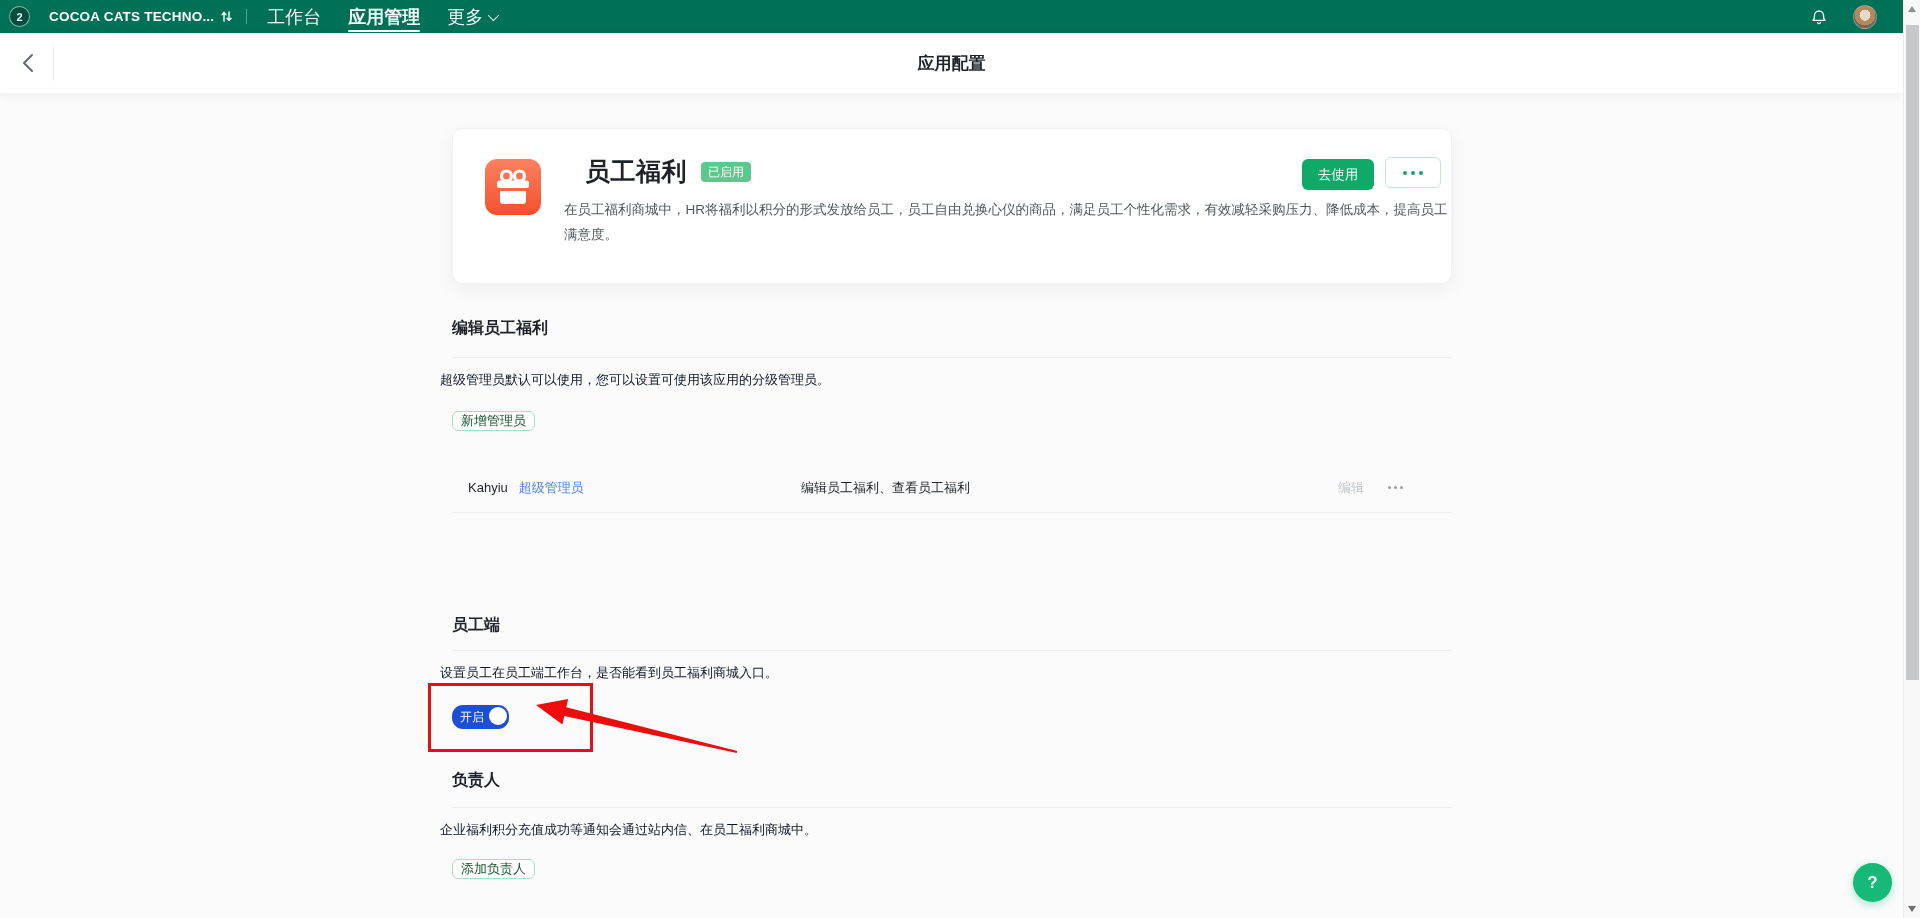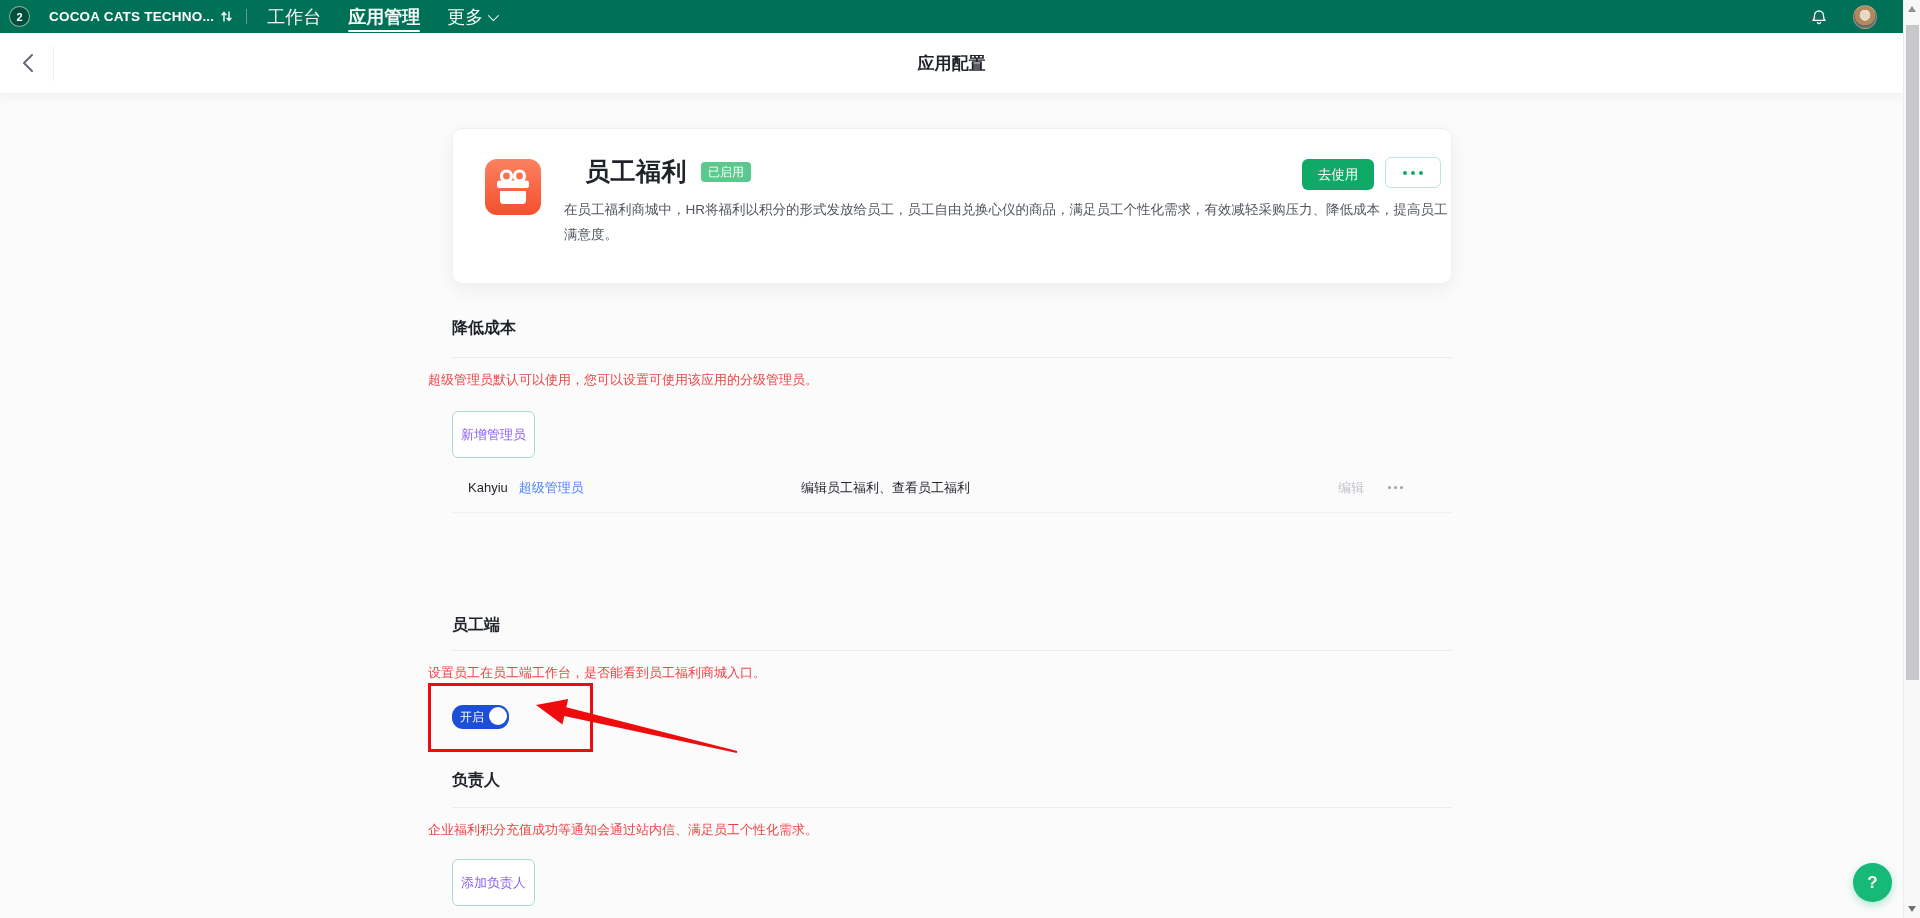--- a/index.html
+++ b/index.html
@@ -52,23 +52,23 @@
              font-size:13.5px; border:none; border-radius:6px; cursor:pointer; display:flex; align-items:center;
              justify-content:center; }
   .more-btn { position:absolute; left:932px; top:28px; width:56px; height:31px; background:#fff;
               border:1px solid #bfe6d3; border-radius:6px; cursor:pointer; display:flex; align-items:center;
               justify-content:center; gap:4px; }
   .more-btn .dot { width:4px; height:4px; border-radius:50%; background:#0fa968; }
 
   
   .section-title { position:absolute; left:452px; font-size:16px; font-weight:700; color:#1f2329; }
   .section-divider { position:absolute; left:452px; width:1000px; height:1px; background:#ebedf0; }
-  .section-desc { position:absolute; left:428px; font-size:13px; color:#ef4444; line-height:18px; }
-  .outline-btn { position:absolute; left:452px; height:47px; padding:0 8px; background:#fff;
-                 border:1px solid #a9ddc4; border-radius:6px; color:#8b5cf6; font-size:13px; cursor:pointer;
+  .section-desc { position:absolute; left:440px; font-size:13px; color:#0f172a; line-height:18px; }
+  .outline-btn { position:absolute; left:452px; height:20px; padding:0 8px; background:#fff;
+                 border:1px solid #a9ddc4; border-radius:6px; color:#14532d; font-size:13px; cursor:pointer;
                  display:flex; align-items:center; justify-content:center; }
 
   
   .admin-table { position:absolute; left:452px; top:463px; width:1000px; font-size:13px; }
   .thead { display:grid; grid-template-columns:333px 537px 130px; height:34px; align-items:center;
            background:#f4f6f9; color:#2b2f36; border-radius:2px; }
   .thead > div { padding-left:16px; }
   .trow { display:grid; grid-template-columns:333px 537px 130px; height:50px; align-items:center;
           background:transparent; border-bottom:1px solid #f0f1f2; color:#1f2329; }
   .trow > div { padding-left:16px; }
@@ -177,21 +177,21 @@
     </div>
     <div class="app-desc">在员工福利商城中，HR将福利以积分的形式发放给员工，员工自由兑换心仪的商品，满足员工个性化需求，有效减轻采购压力、降低成本，提高员工满意度。</div>
     <button class="use-btn">去使用</button>
     <div class="more-btn">
       <span class="dot"></span>
       <span class="dot"></span>
       <span class="dot"></span>
     </div>
   </div>
 
-  <div class="section-title" style="top:318px;">降低成本</div>
+  <div class="section-title" style="top:318px;">编辑员工福利</div>
   <div class="section-divider" style="top:357px;"></div>
   <div class="section-desc" style="top:371px;">超级管理员默认可以使用，您可以设置可使用该应用的分级管理员。</div>
   <button class="outline-btn" style="top:411px;">新增管理员</button>
 
   <div class="admin-table">
     <div class="trow">
       <div>
         <span>Kahyiu</span><span class="role-link">超级管理员</span>
       </div>
       <div>编辑员工福利、查看员工福利</div>
@@ -215,21 +215,21 @@
     <span class="toggle-knob"></span>
   </div>
 
   <div class="annotation-box"></div>
   <svg class="annotation-arrow" viewBox="0 0 1920 918">
     <polygon fill="#ee0c0c" points="536,705 568.2,699.0 566.3,707.3 737.2,751.0 736.8,753.0 564.3,716.1 562.4,724.4"></polygon>
   </svg>
 
   <div class="section-title" style="top:770px;">负责人</div>
   <div class="section-divider" style="top:807px;"></div>
-  <div class="section-desc" style="top:821px;">企业福利积分充值成功等通知会通过站内信、满足员工个性化需求。</div>
+  <div class="section-desc" style="top:821px;">企业福利积分充值成功等通知会通过站内信、在员工福利商城中。</div>
   <button class="outline-btn" style="top:859px;">添加负责人</button>
 
   <div class="help-btn">
     <span>?</span>
   </div>
 
   <div class="scrollbar">
     <div class="sb-up"></div>
     <div class="sb-thumb"></div>
     <div class="sb-down"></div>

